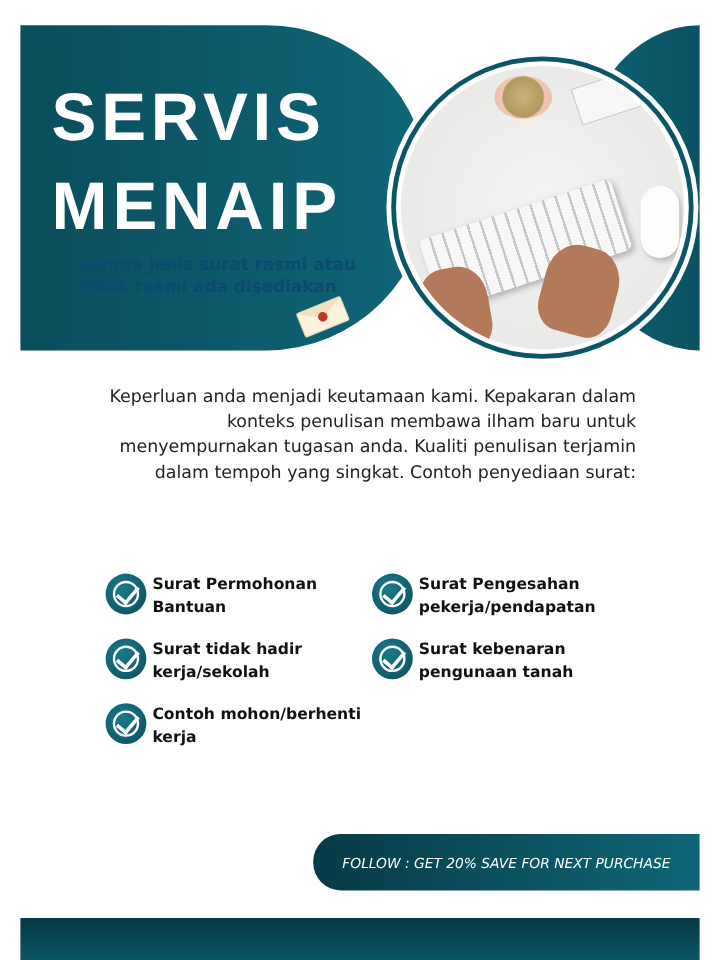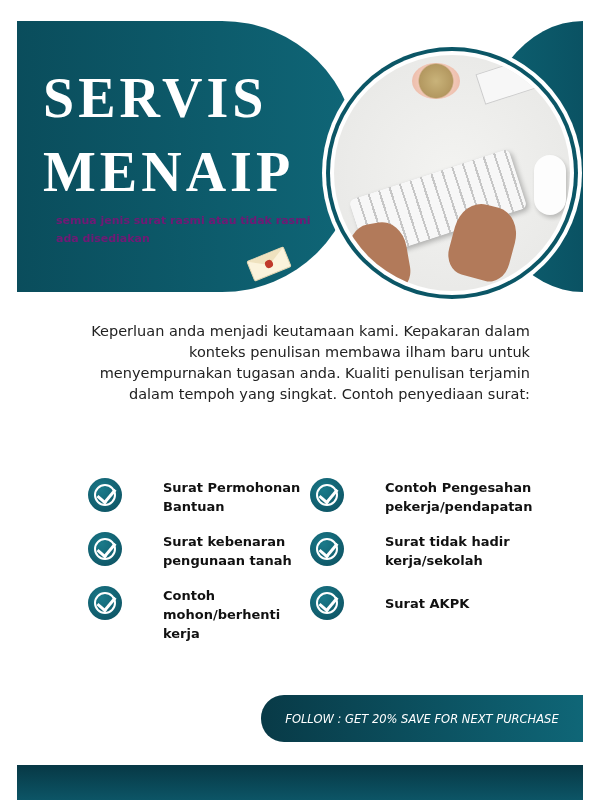--- a/index.html
+++ b/index.html
@@ -16,27 +16,27 @@
     border-bottom-right-radius: 135px 135px;
   }
   .hero-right-lobe {
     position: absolute; left: 462px; top: 0; width: 104px; height: 271px;
     background: linear-gradient(90deg, #0d6272 0%, #0a5263 100%);
     border-top-left-radius: 104px 135px;
     border-bottom-left-radius: 104px 135px;
   }
   .title {
     position: absolute; left: 26px; top: 40px;
-    color: #fff; font-family: Liberation Serif, serif; font-weight: 900;
+    color: #fff; font-family: Liberation Sans, sans-serif; font-weight: 900;
     font-size: 56px; line-height: 74px; letter-spacing: 4px;
   }
   .title span { display: block; font-weight: bold; }
   .subtitle {
-    position: absolute; left: 39px; top: 191px; width: 260px;
-    color: #701a75; font-size: 11px; font-weight: bold; line-height: 18px;
+    position: absolute; left: 50px; top: 191px; width: 260px;
+    color: #0c4a6e; font-size: 14px; font-weight: bold; line-height: 18px;
   }
   .envelope {
     position: absolute; left: 232px; top: 232px; width: 40px; height: 22px;
     transform: rotate(-22deg);
     background: #fbf3dc; border: 1px solid #e3d6b3; border-radius: 2px;
   }
   .envelope::before {
     content: ""; position: absolute; left: 0; top: 0; width: 0; height: 0;
     border-left: 19px solid transparent; border-right: 19px solid transparent;
     border-top: 11px solid #efe2bf;
@@ -83,21 +83,21 @@
 
   .intro {
     position: absolute; left: 70px; top: 321px; width: 460px;
     text-align: right; font-size: 14.5px; line-height: 21px; color: #222;
   }
 
   .services {
     position: absolute; left: 88px; top: 478px; width: 440px;
     display: grid; grid-template-columns: 222px 218px; row-gap: 16px;
   }
-  .service { display: flex; align-items: flex-start; height: 38px; gap: 36px; }
+  .service { display: flex; align-items: flex-start; height: 38px; }
   .check {
     flex: none; width: 34px; height: 34px; border-radius: 50%;
     background: radial-gradient(circle at 40% 35%, #1a7a8a 0%, #0b4c5c 100%);
     margin-top: 0px; margin-right: 5px; position: relative;
   }
   .check::before {
     content: ""; position: absolute; left: 6px; top: 6px; width: 18px; height: 18px;
     border: 2px solid #fff; border-radius: 50%;
   }
   .check::after {
@@ -152,37 +152,33 @@
 
 <p class="intro">Keperluan anda menjadi keutamaan kami. Kepakaran dalam konteks penulisan membawa ilham baru untuk menyempurnakan tugasan anda. Kualiti penulisan terjamin dalam tempoh yang singkat. Contoh penyediaan surat:</p>
 
 <div class="services">
   <div class="service">
     <span class="check"></span>
     <span class="service-label">Surat Permohonan Bantuan</span>
   </div>
   <div class="service">
     <span class="check"></span>
-    <span class="service-label">Contoh Pengesahan pekerja/pendapatan</span>
+    <span class="service-label">Surat Pengesahan pekerja/pendapatan</span>
+  </div>
+  <div class="service">
+    <span class="check"></span>
+    <span class="service-label">Surat tidak hadir kerja/sekolah</span>
   </div>
   <div class="service">
     <span class="check"></span>
     <span class="service-label">Surat kebenaran pengunaan tanah</span>
   </div>
   <div class="service">
     <span class="check"></span>
-    <span class="service-label">Surat tidak hadir kerja/sekolah</span>
-  </div>
-  <div class="service">
-    <span class="check"></span>
     <span class="service-label">Contoh mohon/berhenti kerja</span>
-  </div>
-  <div class="service single">
-    <span class="check"></span>
-    <span class="service-label">Surat AKPK</span>
   </div>
 </div>
 
 <div class="promo">
   <span class="promo-text">FOLLOW : GET 20% SAVE FOR NEXT PURCHASE</span>
 </div>
 
 <div class="footer"></div>
 
 </body></html>

